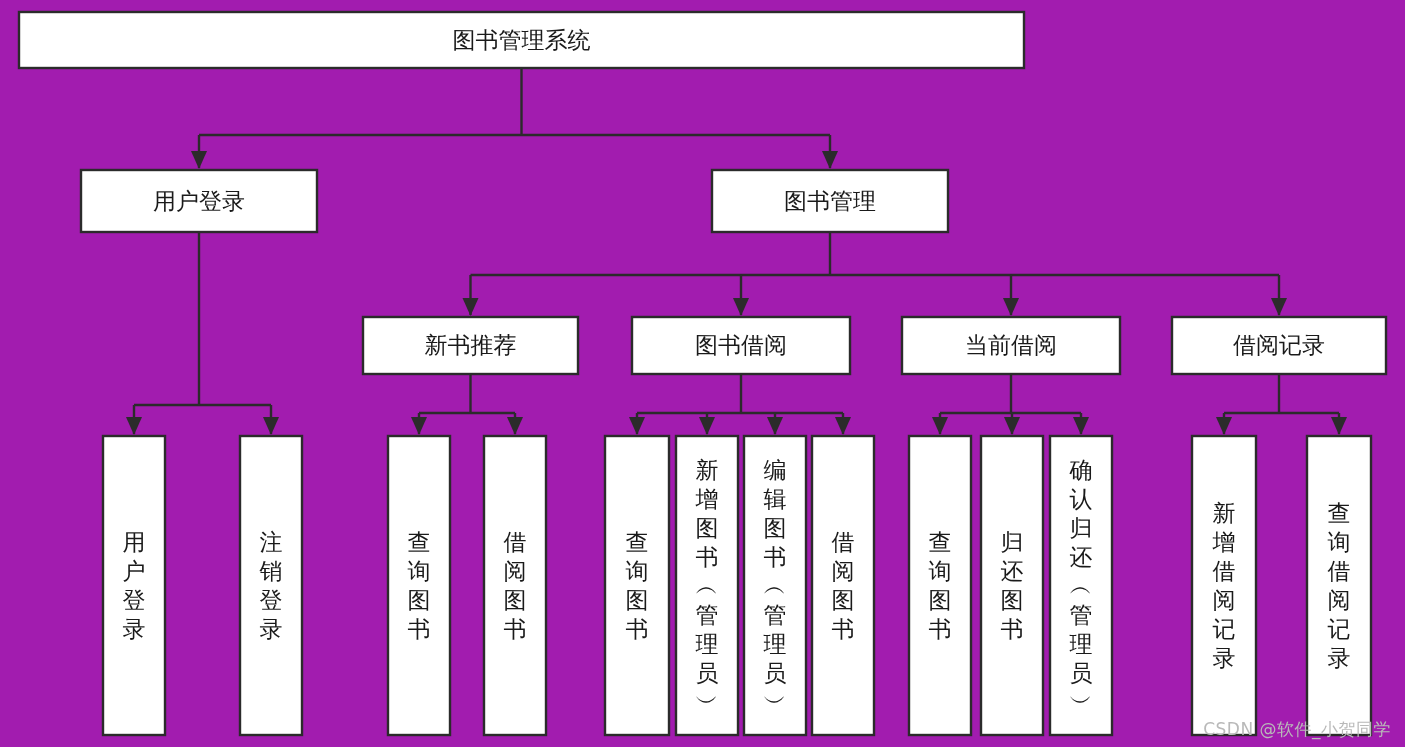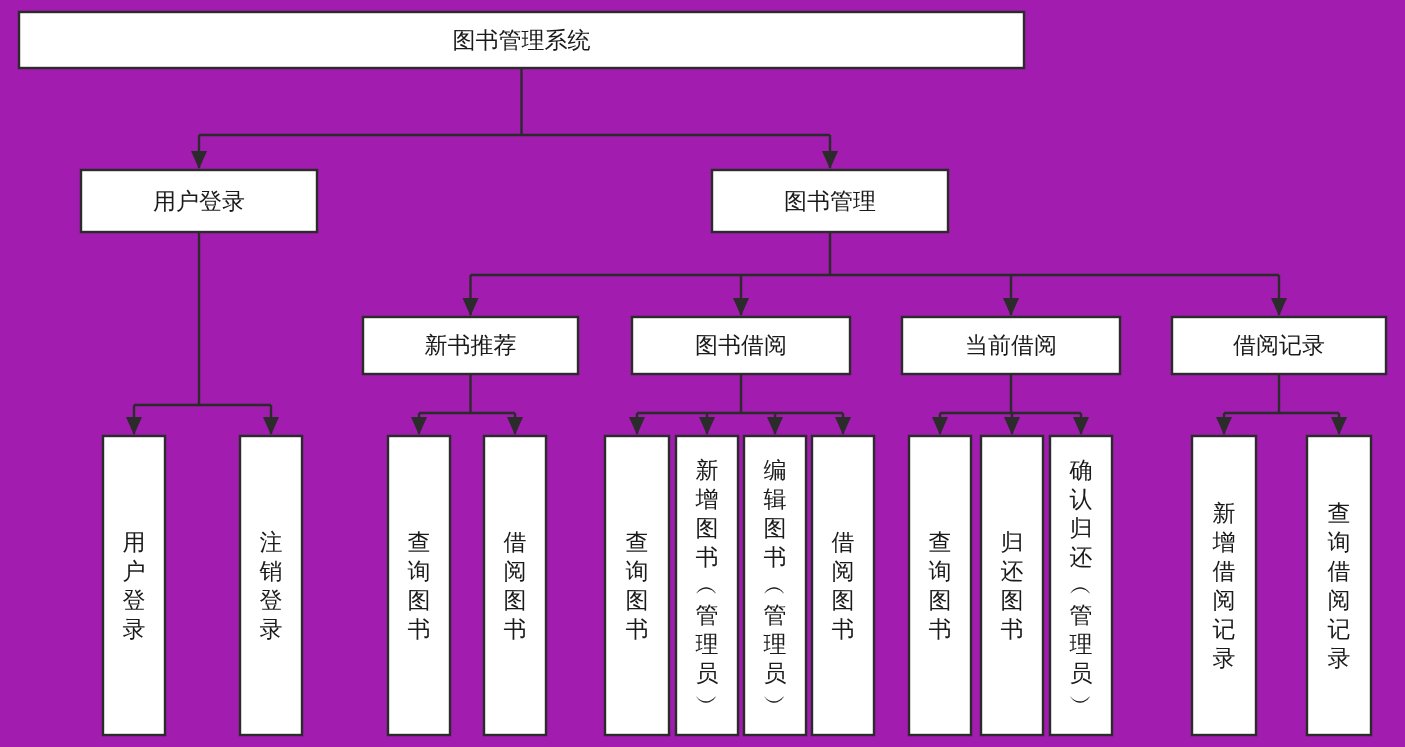--- a/index.html
+++ b/index.html
@@ -203,14 +203,15 @@
           <rect x="1192" y="436" width="64" height="299" class="node-rect"></rect>
           <text x="1224" class="node-label-v" y="521.12"><tspan x="1224" dy="0">新</tspan><tspan x="1224" dy="29">增</tspan><tspan x="1224" dy="29">借</tspan><tspan x="1224" dy="29">阅</tspan><tspan x="1224" dy="29">记</tspan><tspan x="1224" dy="29">录</tspan></text>
         </g>
         <g>
           <rect x="1307" y="436" width="64" height="299" class="node-rect"></rect>
           <text x="1339" class="node-label-v" y="521.12"><tspan x="1339" dy="0">查</tspan><tspan x="1339" dy="29">询</tspan><tspan x="1339" dy="29">借</tspan><tspan x="1339" dy="29">阅</tspan><tspan x="1339" dy="29">记</tspan><tspan x="1339" dy="29">录</tspan></text>
         </g>
       </g>
   </svg>
 
+  <div class="watermark">CSDN @软件_小贺同学</div>
 
 </div>
 
 </body></html>

